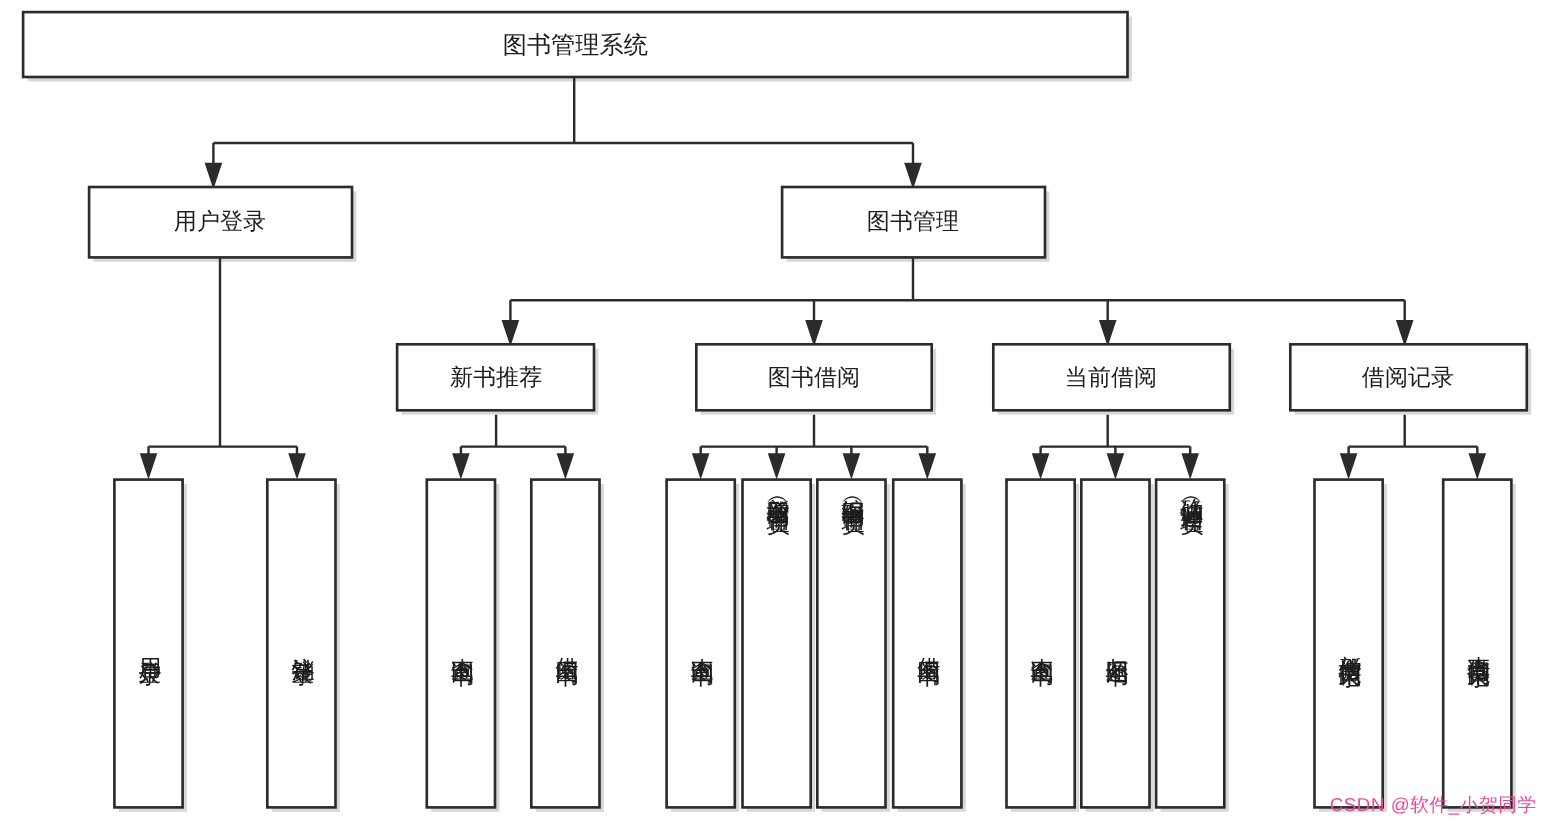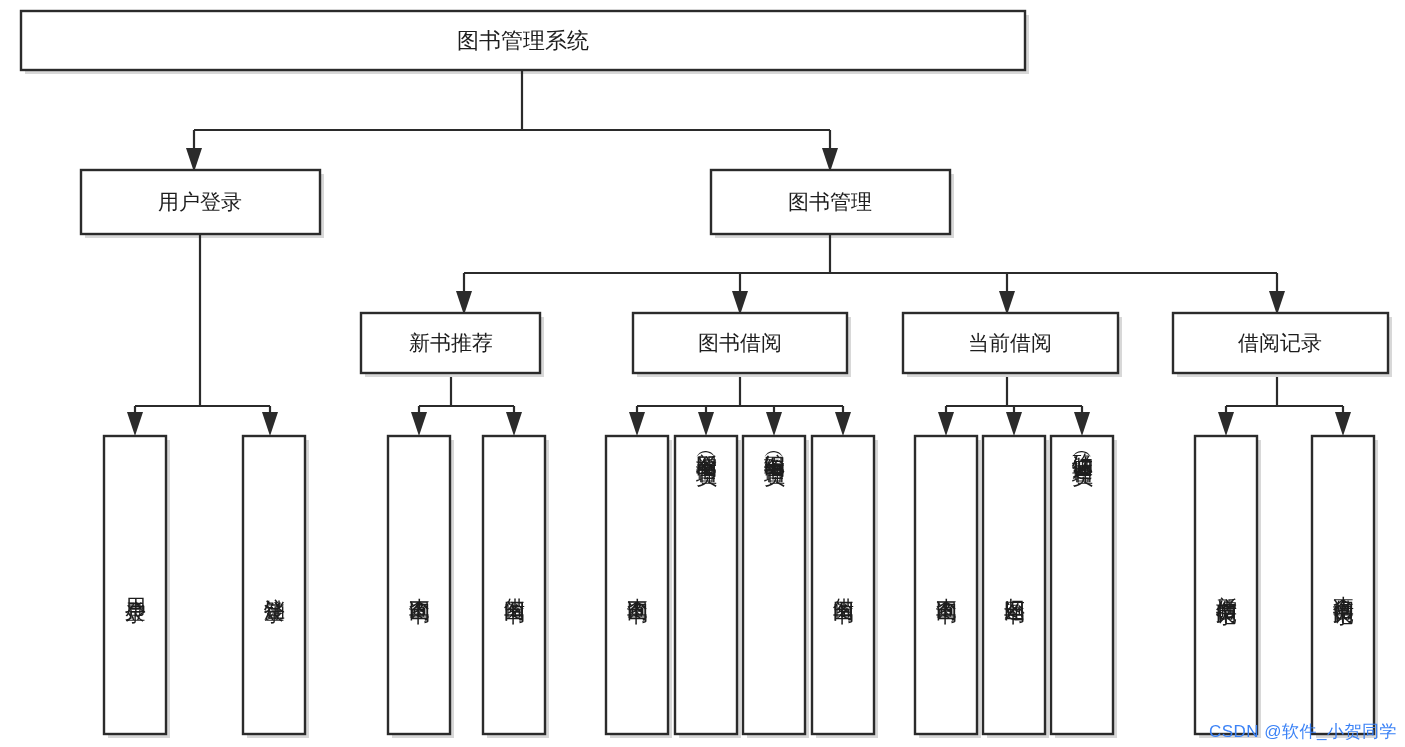--- a/index.html
+++ b/index.html
@@ -76,21 +76,21 @@
     display: flex;
     align-items: center;
     justify-content: center;
   }
   .watermark {
     position: absolute;
     right: 8px;
     bottom: 4px;
     font-family: "Liberation Sans", "DejaVu Sans", sans-serif;
     font-size: 17px;
-    color: #3b82f6;
+    color: #ec4899;
     letter-spacing: 0.5px;
     user-select: none;
   }
 </style>
 </head>
 <body>
 
 <div id="diagram-root">
 
   <svg class="diagram-canvas" viewBox="0 0 1405 747">

